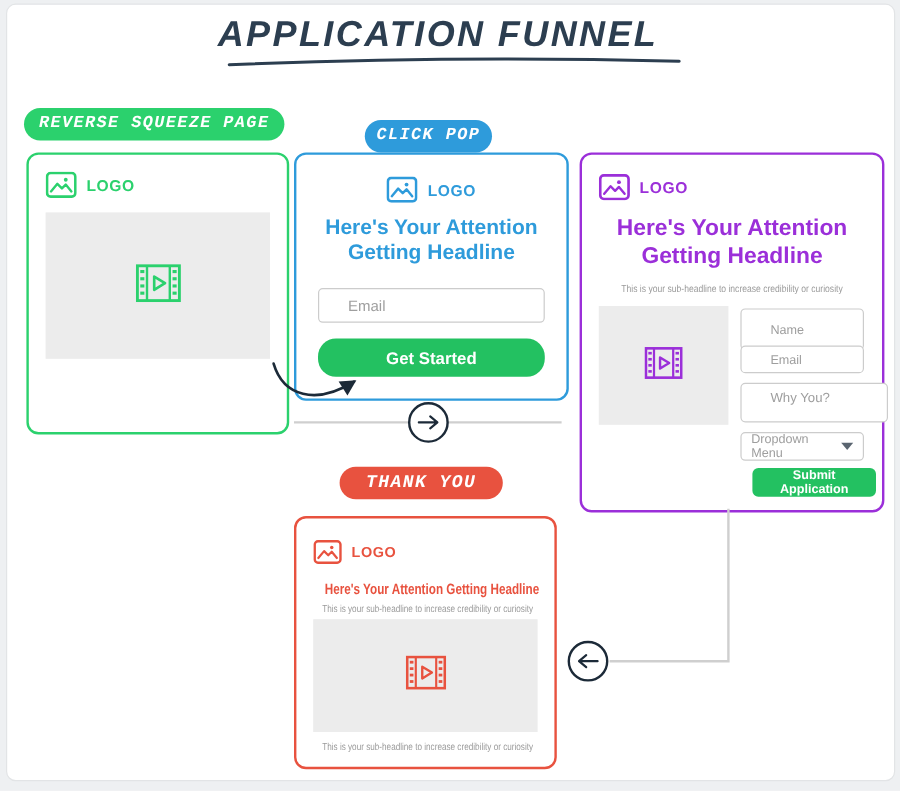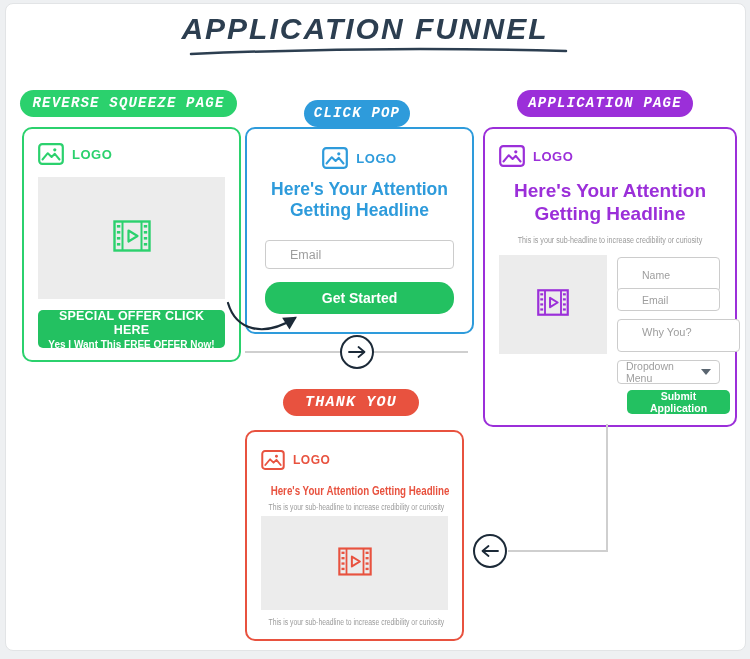--- a/index.html
+++ b/index.html
@@ -95,21 +95,20 @@
       </marker>
     </defs>
     <path class="stroke-ink" d="M191 54 Q375 46 566 51" fill="none" stroke-width="2.5" stroke-linecap="round"></path>
     <path class="stroke-conn" d="M245 352 H468" fill="none" stroke-width="2"></path>
     <path class="stroke-conn" d="M607 424 V551 H508" fill="none" stroke-width="2"></path>
     <path class="stroke-navy" d="M228 303 C 236 330, 263 338, 295 318" fill="none" stroke-width="2.2" stroke-linecap="round" marker-end="url(#ah)"></path>
   </svg>
 
   <div class="tag" id="tag-squeeze" style="--accent: #2bd16d;">REVERSE SQUEEZE PAGE</div>
   <div class="tag" id="tag-clickpop" style="--accent: #2e9bdb;">CLICK POP</div>
-  <div class="tag" id="tag-application" style="--accent: #9b2fd9;">APPLICATION PAGE</div>
   <div class="tag" id="tag-thankyou" style="--accent: #e8523f;">THANK YOU</div>
 
   <div class="card" id="card-squeeze" style="--accent: #2bd16d;">
     <div class="logo-row">
       <span>
         <svg width="26" height="22" viewBox="0 0 26 22" fill="none" stroke="currentColor">
           <rect x="1.2" y="1.2" width="23.6" height="19.6" rx="3" stroke-width="2.2"></rect>
           <circle cx="16.8" cy="6.8" r="1.6" fill="currentColor" stroke="none"></circle>
           <path d="M4.5 16.5 L9.8 10.2 L13.6 14 L16.8 10.8 L21.5 16.5" stroke-width="2" stroke-linecap="round" stroke-linejoin="round"></path>
         </svg>
@@ -129,24 +128,20 @@
               <rect x="3.9" y="23" width="3.4" height="2.6"></rect>
             <rect x="30.8" y="5" width="3.4" height="2.6"></rect>
               <rect x="30.8" y="11" width="3.4" height="2.6"></rect>
             <rect x="30.8" y="17" width="3.4" height="2.6"></rect>
               <rect x="30.8" y="23" width="3.4" height="2.6"></rect>
           </g>
           <path d="M15.5 10.5 L24.5 16 L15.5 21.5 Z" stroke-width="2.2" stroke-linejoin="round"></path>
         </svg>
       </span>
     </div>
-    <button class="btn" id="btn-offer">
-      <span class="l1">SPECIAL OFFER CLICK HERE</span>
-      <span class="l2">Yes I Want This FREE OFFER Now!</span>
-    </button>
   </div>
 
   <div class="card" id="card-clickpop" style="--accent: #2e9bdb;">
     <div class="logo-row">
       <span>
         <svg width="26" height="22" viewBox="0 0 26 22" fill="none" stroke="currentColor">
           <rect x="1.2" y="1.2" width="23.6" height="19.6" rx="3" stroke-width="2.2"></rect>
           <circle cx="16.8" cy="6.8" r="1.6" fill="currentColor" stroke="none"></circle>
           <path d="M4.5 16.5 L9.8 10.2 L13.6 14 L16.8 10.8 L21.5 16.5" stroke-width="2" stroke-linecap="round" stroke-linejoin="round"></path>
         </svg>

